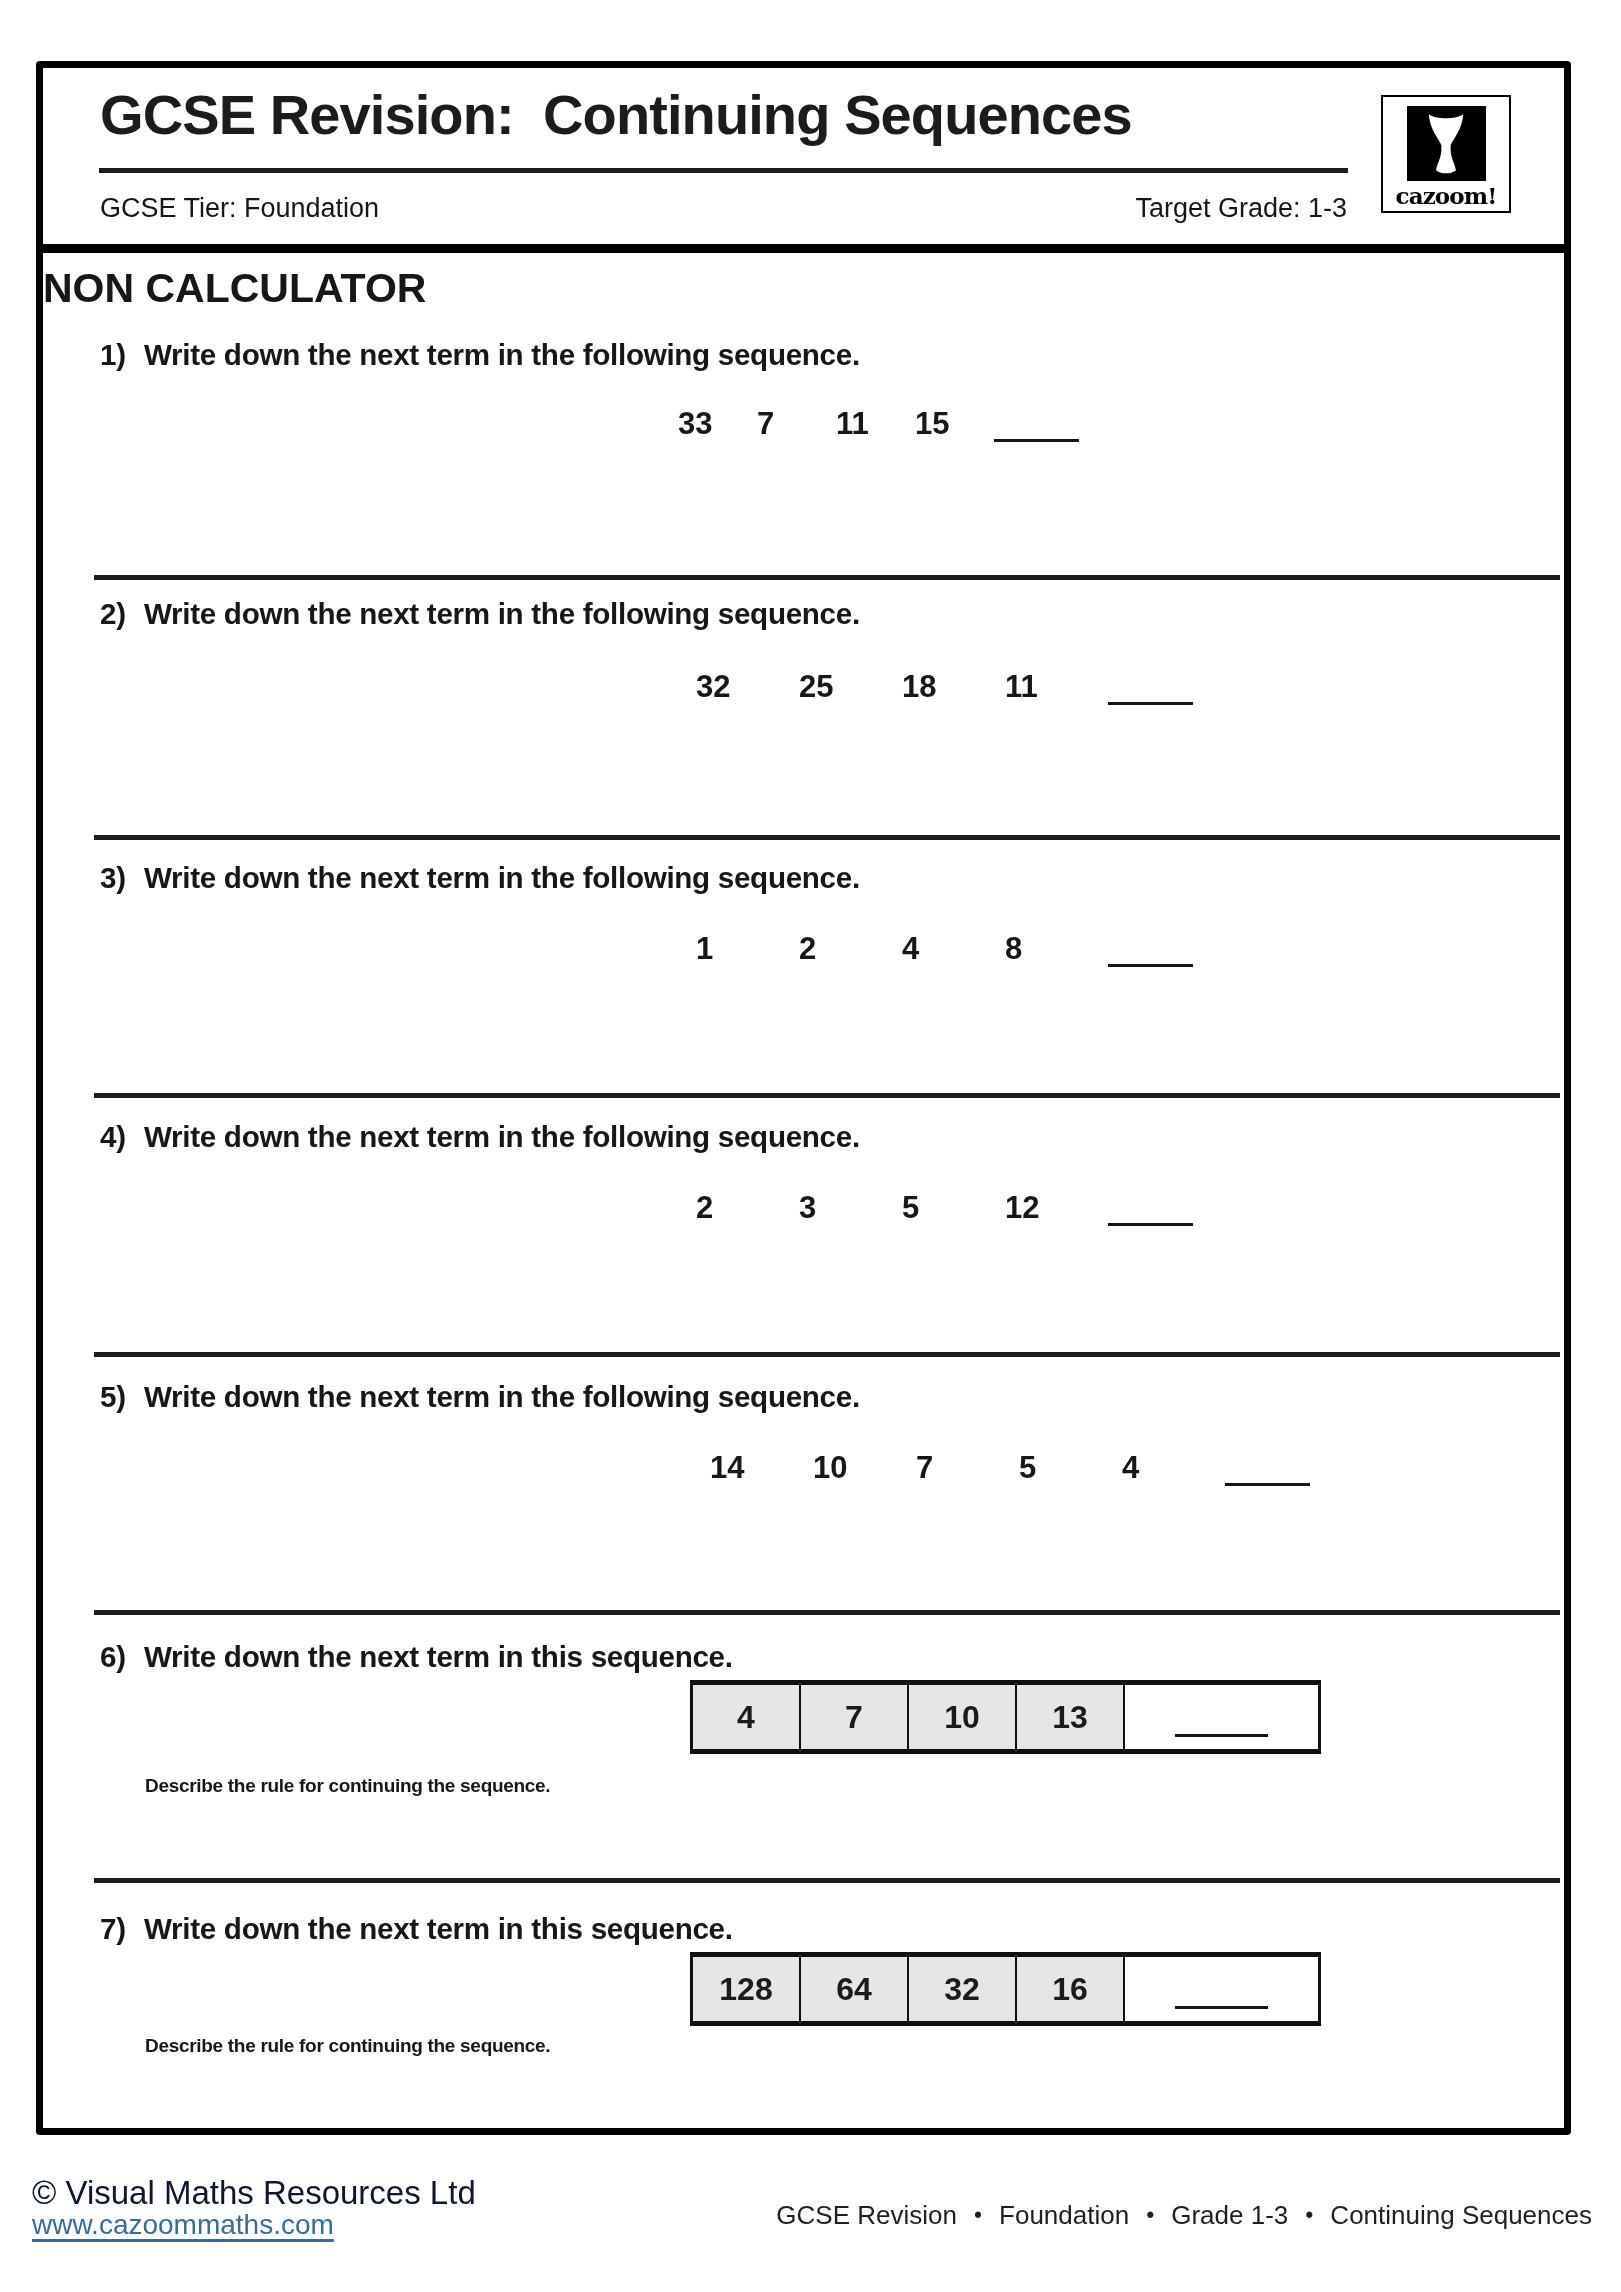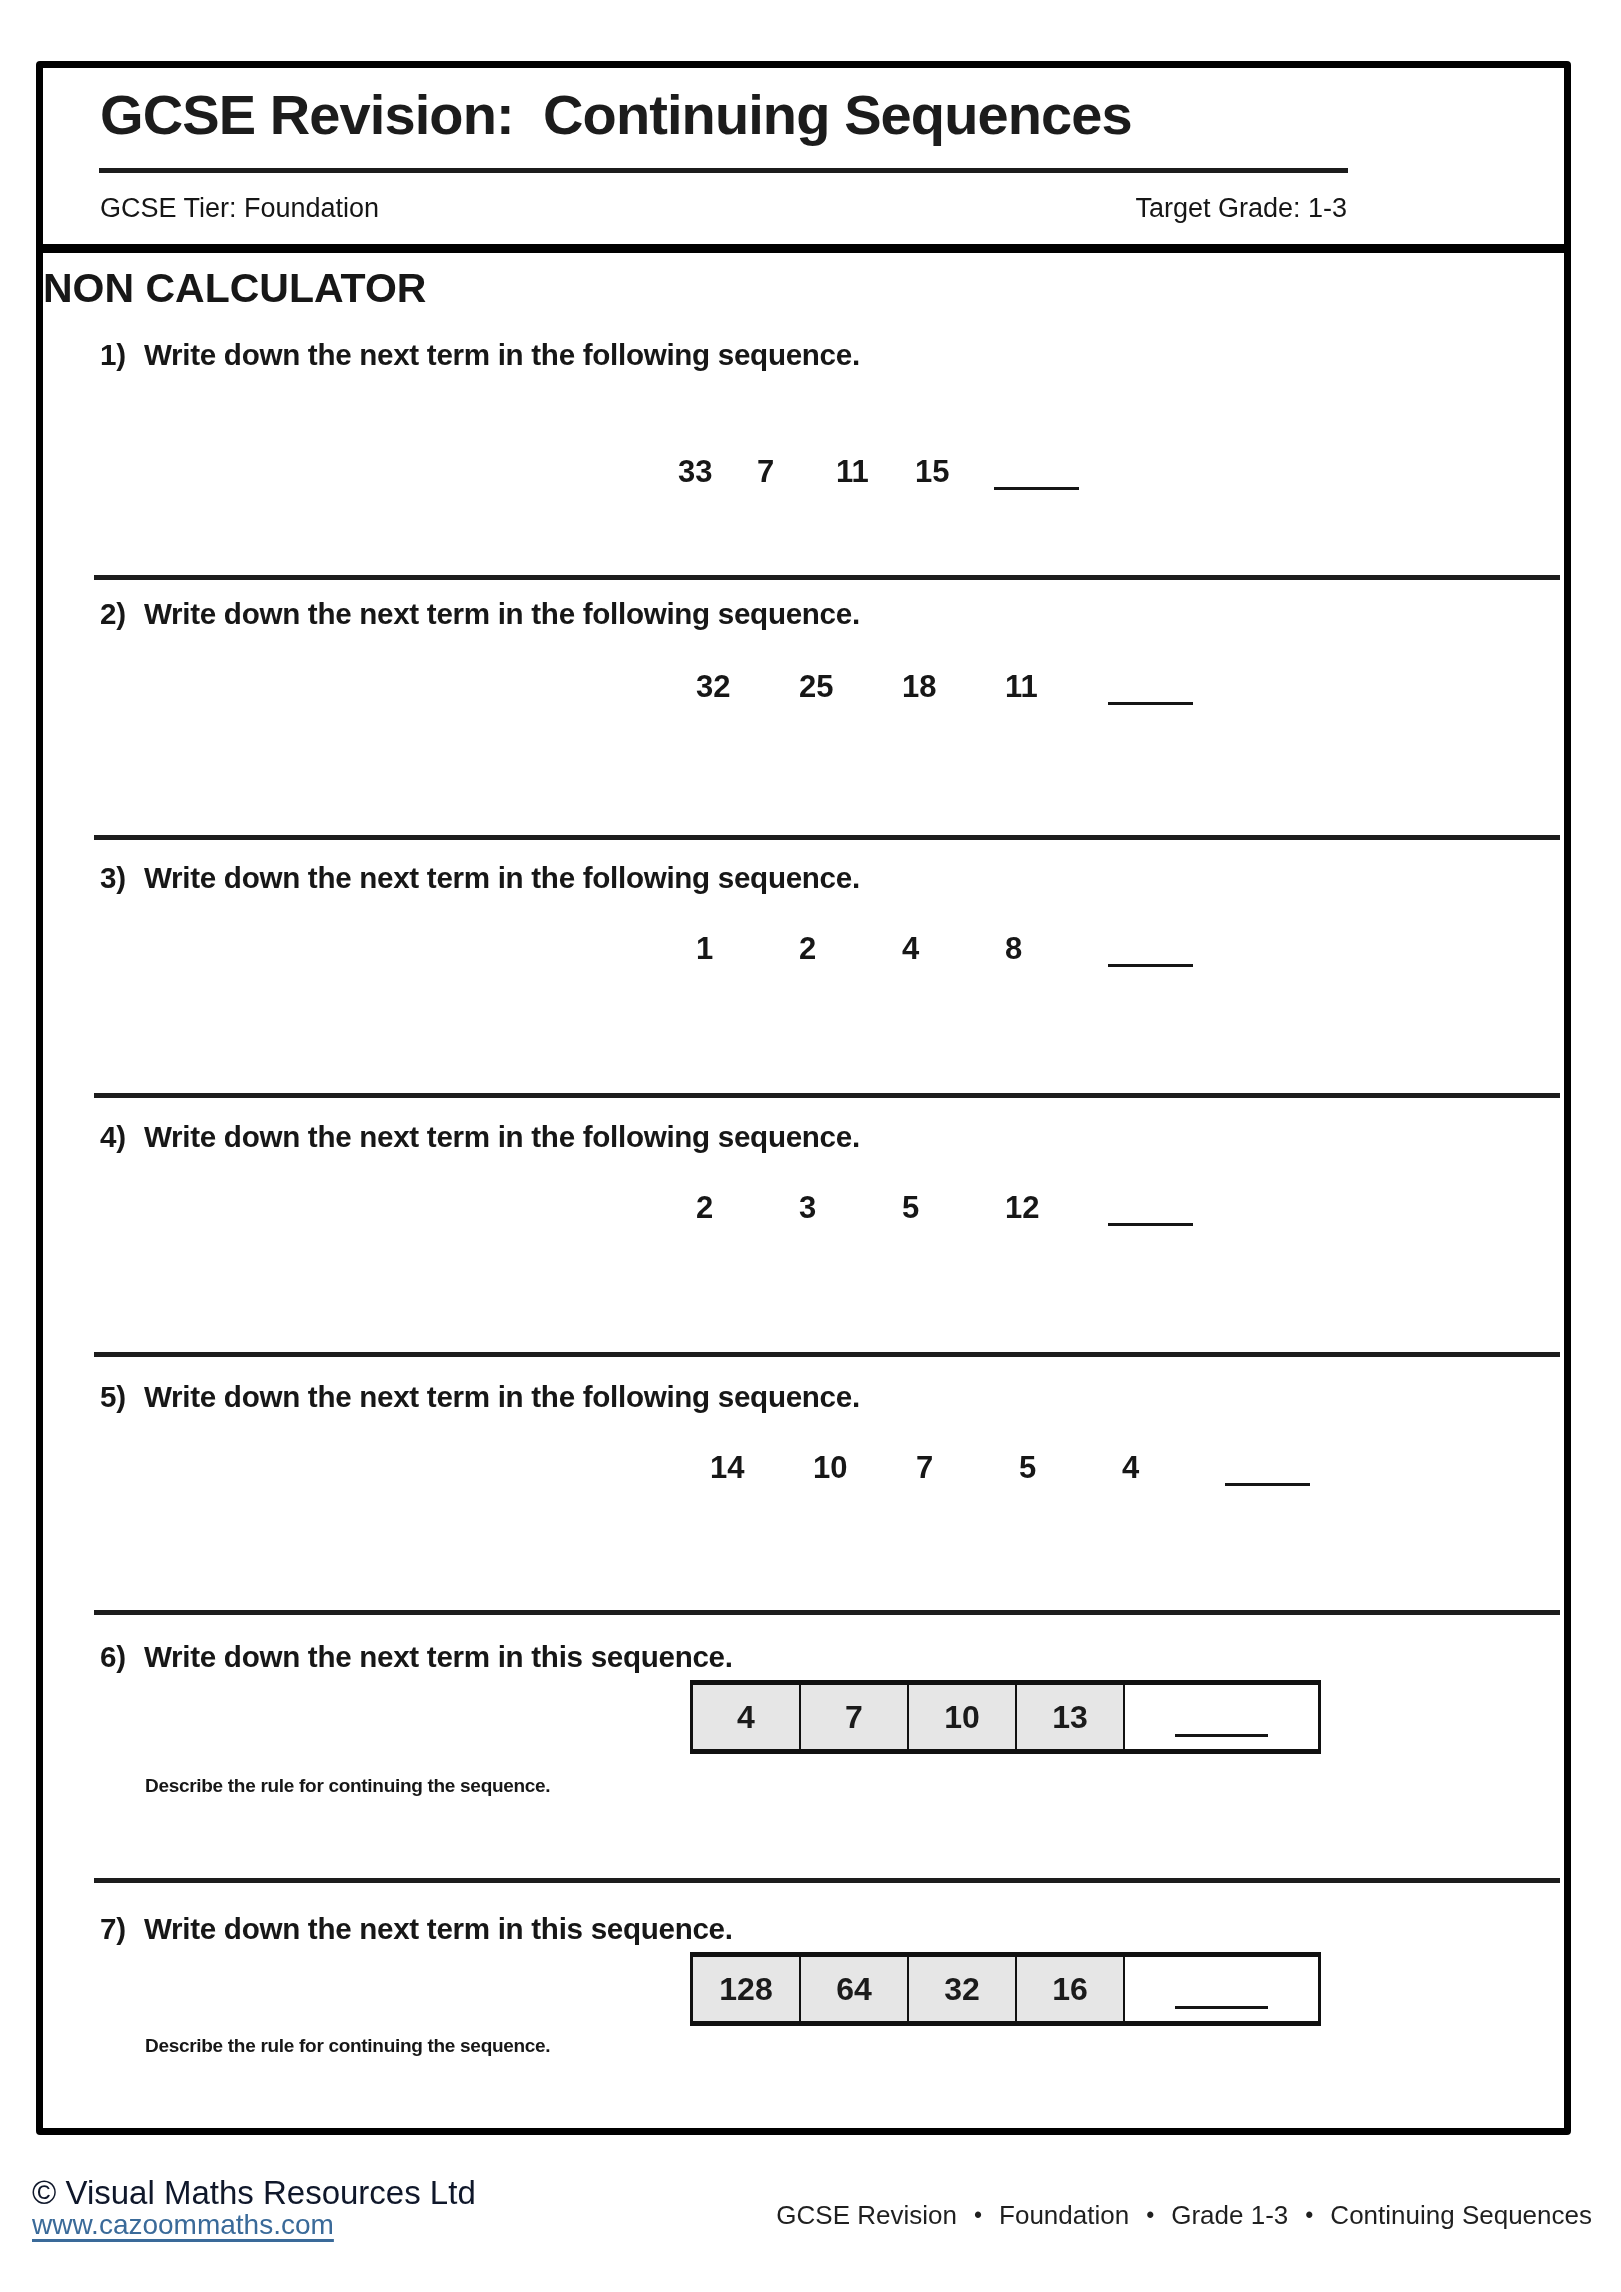--- a/index.html
+++ b/index.html
@@ -113,21 +113,21 @@
     display: inline-block; width: 93px; height: 0;
     border-bottom: 3.6px solid #151515;
   }
 
   .describe-line {
     position: absolute; left: 102px;
     font-size: 19px; font-weight: 700; letter-spacing: -0.3px; color: #171717;
   }
 
   
-  .q1-line { top: 270px; }  .q1-terms { top: 335px; left: 635px; margin-top: 48px; }
+  .q1-line { top: 270px; }  .q1-terms { top: 335px; left: 635px; }
   .sep-1 { top: 507px; }
   .q2-line { top: 529px; }  .q2-terms { top: 598px; left: 653px; }
   .sep-2 { top: 767px; }
   .q3-line { top: 793px; }  .q3-terms { top: 860px; left: 653px; }
   .sep-3 { top: 1025px; }
   .q4-line { top: 1052px; } .q4-terms { top: 1119px; left: 653px; }
   .sep-4 { top: 1284px; }
   .q5-line { top: 1312px; } .q5-terms { top: 1379px; left: 667px; }
   .sep-5 { top: 1542px; }
   .q6-line { top: 1572px; } .q6-table { top: 1612px; } .q6-describe { top: 1707px; }
@@ -156,20 +156,28 @@
 <body>
 
 <div class="sheet">
 
   <h1 class="title">GCSE Revision:  Continuing Sequences</h1>
   <div class="title-underline"></div>
   <div class="tier-row">
     <span>GCSE Tier: Foundation</span>
     <span>Target Grade: 1-3</span>
   </div>
+  <div class="logo">
+    <div class="logo-black">
+      <svg viewBox="0 0 100 100" aria-hidden="true">
+        <path fill="#ffffff" d="M24,5 C34,13 66,13 76,5 L75,13 C71,33 60,44 57,52 L57,59 C57,71 64,80 65,90 C56,96 44,96 35,90 C36,80 43,71 43,59 L43,52 C40,44 29,33 25,13 Z"></path>
+      </svg>
+    </div>
+    <div class="logo-text">cazoom!</div>
+  </div>
   <div class="header-divider"></div>
 
   <div class="noncalc">NON CALCULATOR</div>
 
   <div class="q-line q1-line">
     <span class="q-no">1)</span>
     <span>Write down the next term in the following sequence.</span>
   </div>
   <div class="terms-row q1-terms">
     <span class="slot slot-88">33</span>

